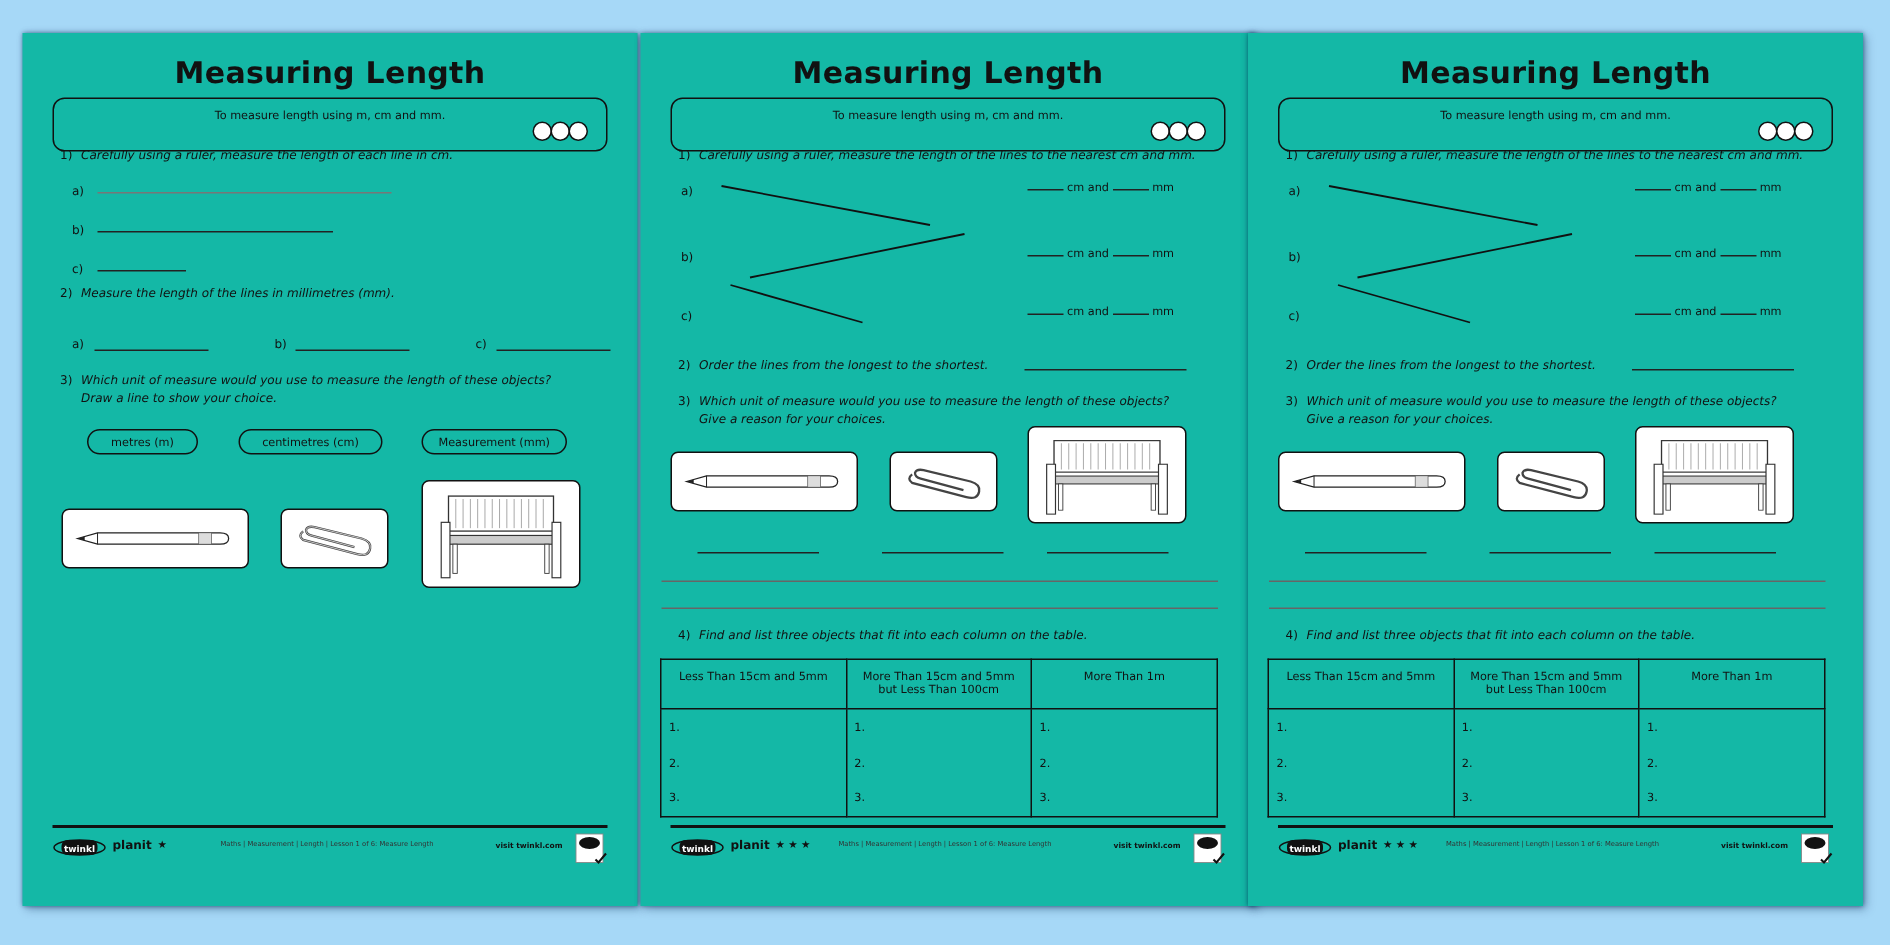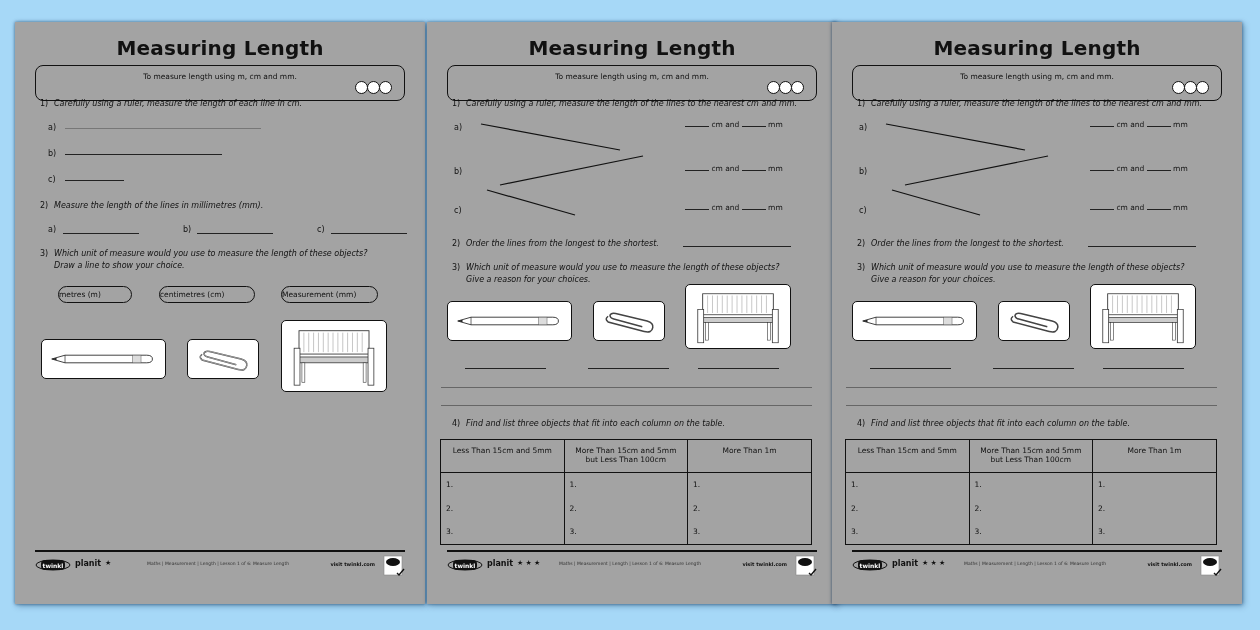--- a/index.html
+++ b/index.html
@@ -1,27 +1,27 @@
 <!DOCTYPE html>
 <html><head>
 <meta charset="utf-8">
 <style>
   * { box-sizing: border-box; margin: 0; padding: 0; }
   body { width: 1260px; height: 630px; background: #a6d8f7; font-family: "DejaVu Sans", sans-serif; position: relative; overflow: hidden; color: #111; }
-  .page { position: absolute; top: 22px; width: 410px; height: 582px; background: #a3a3a3; box-shadow: 0 0 3px rgba(0,40,80,0.6), 2px 2px 6px rgba(0,40,80,0.35); padding-left: 39px; }
+  .page { position: absolute; top: 22px; width: 410px; height: 582px; background: #14b8a6; box-shadow: 0 0 3px rgba(0,40,80,0.6), 2px 2px 6px rgba(0,40,80,0.35); padding-left: 39px; }
   .page-title { position: absolute; top: 14px; left: 0; right: 0; text-align: center; font-weight: bold; font-size: 20px; letter-spacing: 0.2px; }
   .obj-box { position: absolute; left: 20px; right: 20px; top: 43px; height: 36px; border: 1.6px solid #111; border-radius: 8px; text-align: center; font-size: 7.5px; line-height: 21px; }
   .dots { position: absolute; right: 12px; top: 15px; display: flex; gap: 0; }
   .dot { width: 13px; height: 13px; border: 1.6px solid #111; border-radius: 50%; background: #fff; margin-left: -1px; }
   .q { position: absolute; left: 25px; font-size: 8px; line-height: 12px; font-style: italic; }
   .q .num { font-style: normal; display: inline-block; width: 14px; }
   .q .sub { display: block; padding-left: 14px; }
   .lbl { position: absolute; font-size: 8px; }
   .hline { position: absolute; height: 0; border-top: 1px solid #222; }
-  .pill { position: absolute; height: 17px; border: 1.2px solid #111; border-radius: 9px; font-size: 7.5px; line-height: 15px; }
+  .pill { position: absolute; height: 17px; border: 1.2px solid #111; border-radius: 9px; font-size: 7.5px; text-align: center; line-height: 15px; }
   .imgbox { position: absolute; border: 1.2px solid #111; border-radius: 5px; background: #fff; }
   .imgbox svg { position: absolute; left: 0; top: 0; width: 100%; height: 100%; }
   table.wt { position: absolute; border-collapse: collapse; font-size: 7.5px; }
   table.wt th, table.wt td { border: 1.2px solid #111; }
   table.wt th { font-weight: normal; text-align: center; vertical-align: top; padding-top: 6px; }
   table.wt td { padding: 0; vertical-align: top; }
   .cell-line { height: 23.5px; line-height: 23.5px; padding-left: 5px; }
   .footer-rule { position: absolute; left: 20px; right: 20px; top: 528px; border-top: 2.5px solid #111; }
   .footer { position: absolute; left: 20px; right: 20px; top: 533px; height: 22px; }
   .logo { position: absolute; left: 0; top: 2px; width: 36px; height: 16px; }
@@ -47,21 +47,21 @@
   </div>
 
   <div class="q" style="top:76px;"><span class="num">1)</span><span>Carefully using a ruler, measure the length of each line in cm.</span></div>
   <span class="lbl" style="left:33px;top:101px;">a)</span>
   <div class="hline" style="left:50px;top:106px;width:196px;border-top-width:1.5px;border-color:#777;"></div>
   <span class="lbl" style="left:33px;top:127px;">b)</span>
   <div class="hline" style="left:50px;top:132px;width:157px;border-top-width:1.5px;"></div>
   <span class="lbl" style="left:33px;top:153px;">c)</span>
   <div class="hline" style="left:50px;top:158px;width:59px;border-top-width:1.5px;"></div>
 
-  <div class="q" style="top:178px;"><span class="num">2)</span><span>Measure the length of the lines in millimetres (mm).</span></div>
+  <div class="q" style="top:168px;"><span class="num">2)</span><span>Measure the length of the lines in millimetres (mm).</span></div>
   <span class="lbl" style="left:33px;top:203px;">a)</span>
   <div class="hline" style="left:48px;top:211px;width:76px;"></div>
   <span class="lbl" style="left:168px;top:203px;">b)</span>
   <div class="hline" style="left:182px;top:211px;width:76px;"></div>
   <span class="lbl" style="left:302px;top:203px;">c)</span>
   <div class="hline" style="left:316px;top:211px;width:76px;"></div>
 
   <div class="q" style="top:226px;"><span class="num">3)</span><span>Which unit of measure would you use to measure the length of these objects?</span><span class="sub">Draw a line to show your choice.</span></div>
   <div class="pill" style="left:43px;top:264px;width:74px;">metres (m)</div>
   <div class="pill" style="left:144px;top:264px;width:96px;">centimetres (cm)</div>

